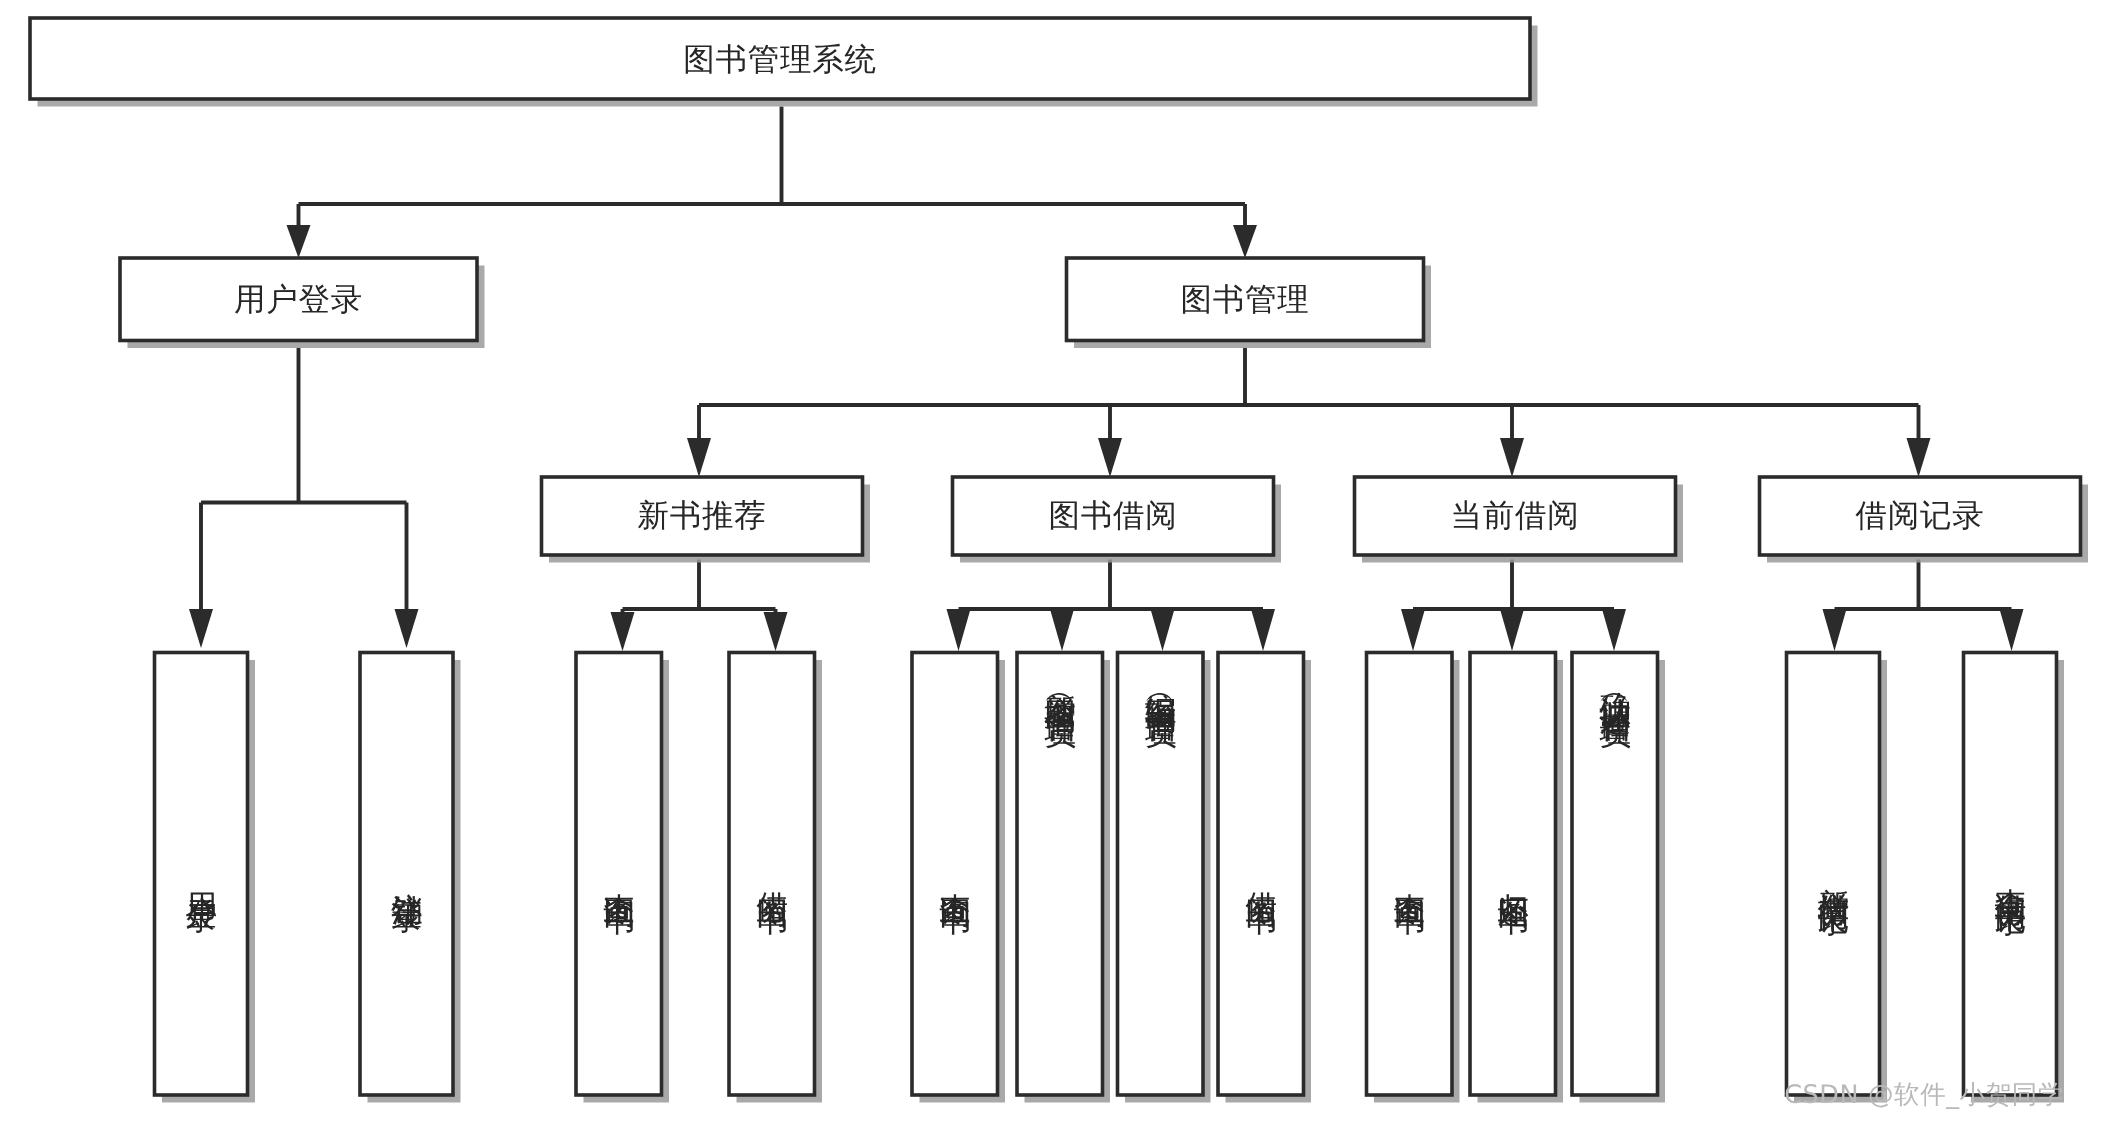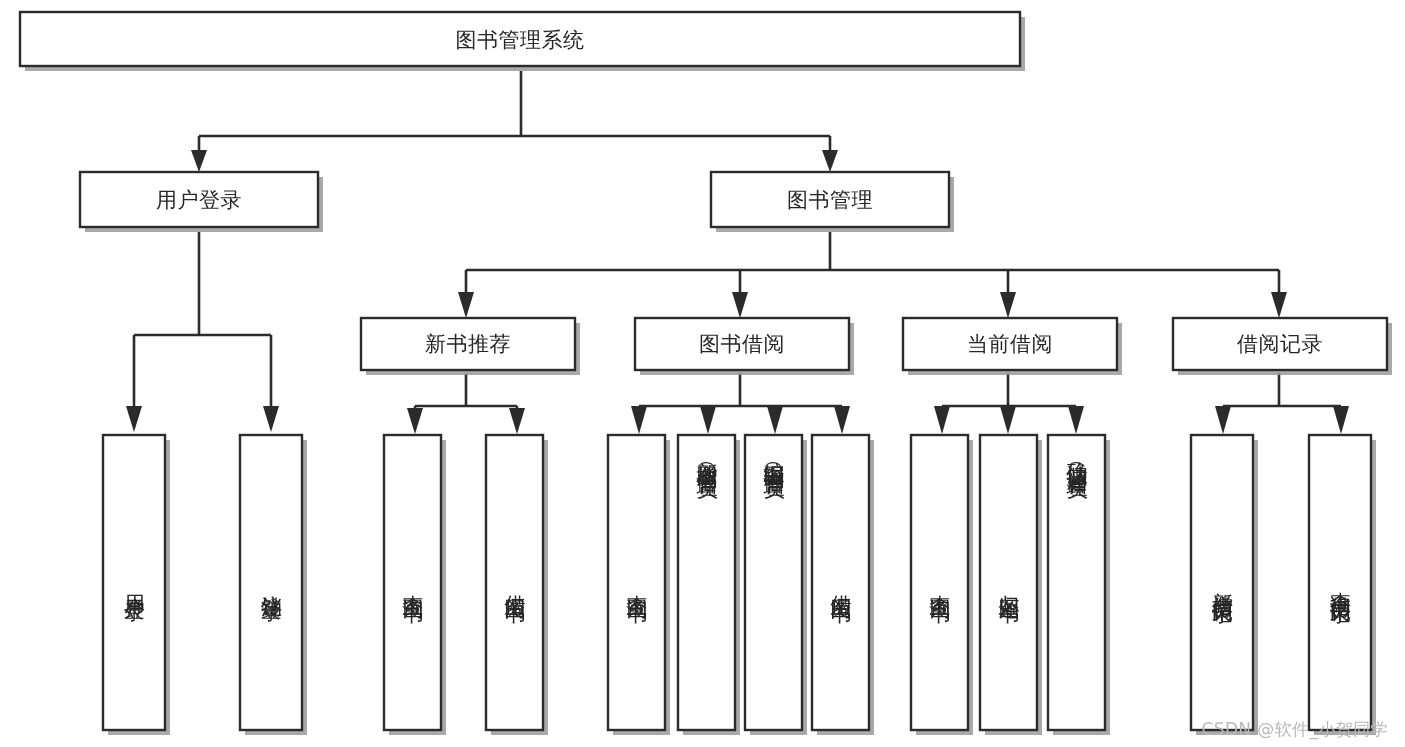--- a/index.html
+++ b/index.html
@@ -66,21 +66,21 @@
     text-orientation: upright;
     font-family: "DejaVu Sans", "Liberation Sans", sans-serif;
     font-size: 21px;
     line-height: 1.18;
     color: #262626;
     letter-spacing: 2.5px;
     white-space: nowrap;
   }
   #watermark {
     position: absolute;
-    right: 8px;
+    right: 20px;
     bottom: 6px;
     font-family: "DejaVu Sans", "Liberation Sans", sans-serif;
     font-size: 17px;
     color: #b9b9b9;
     letter-spacing: 0.4px;
     white-space: nowrap;
   }
 </style>
 </head>
 <body>

